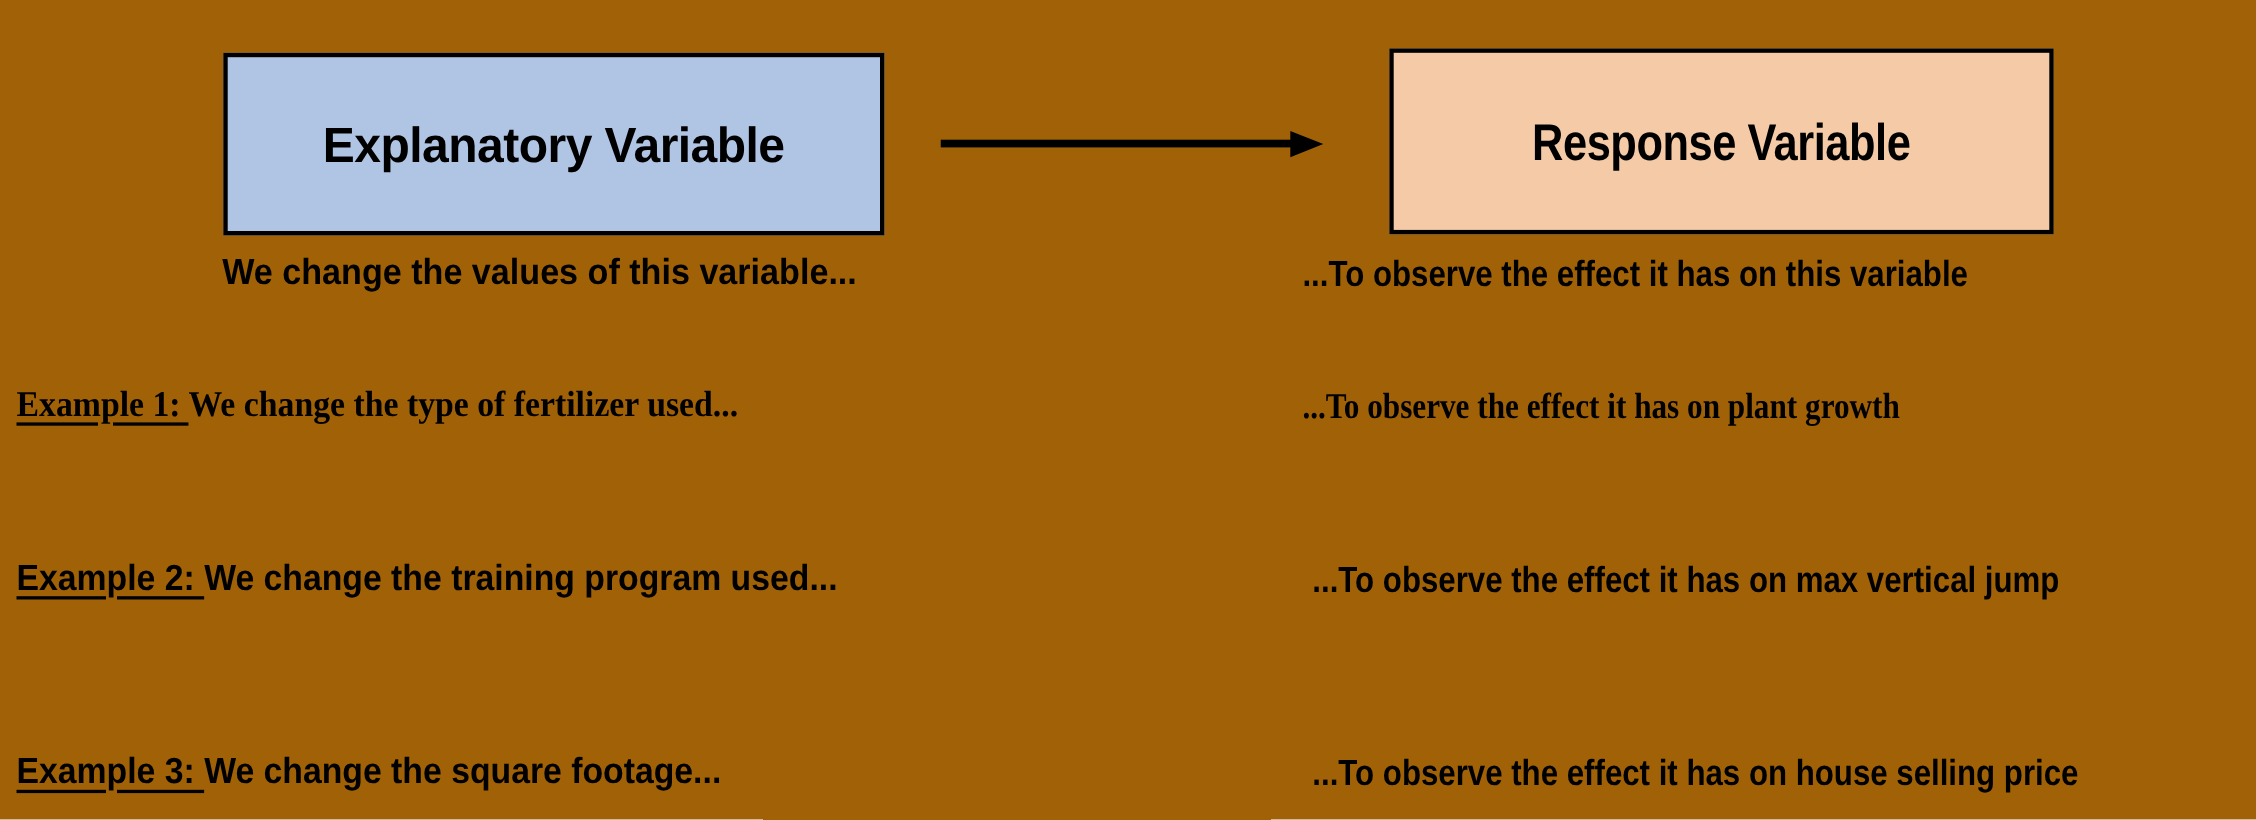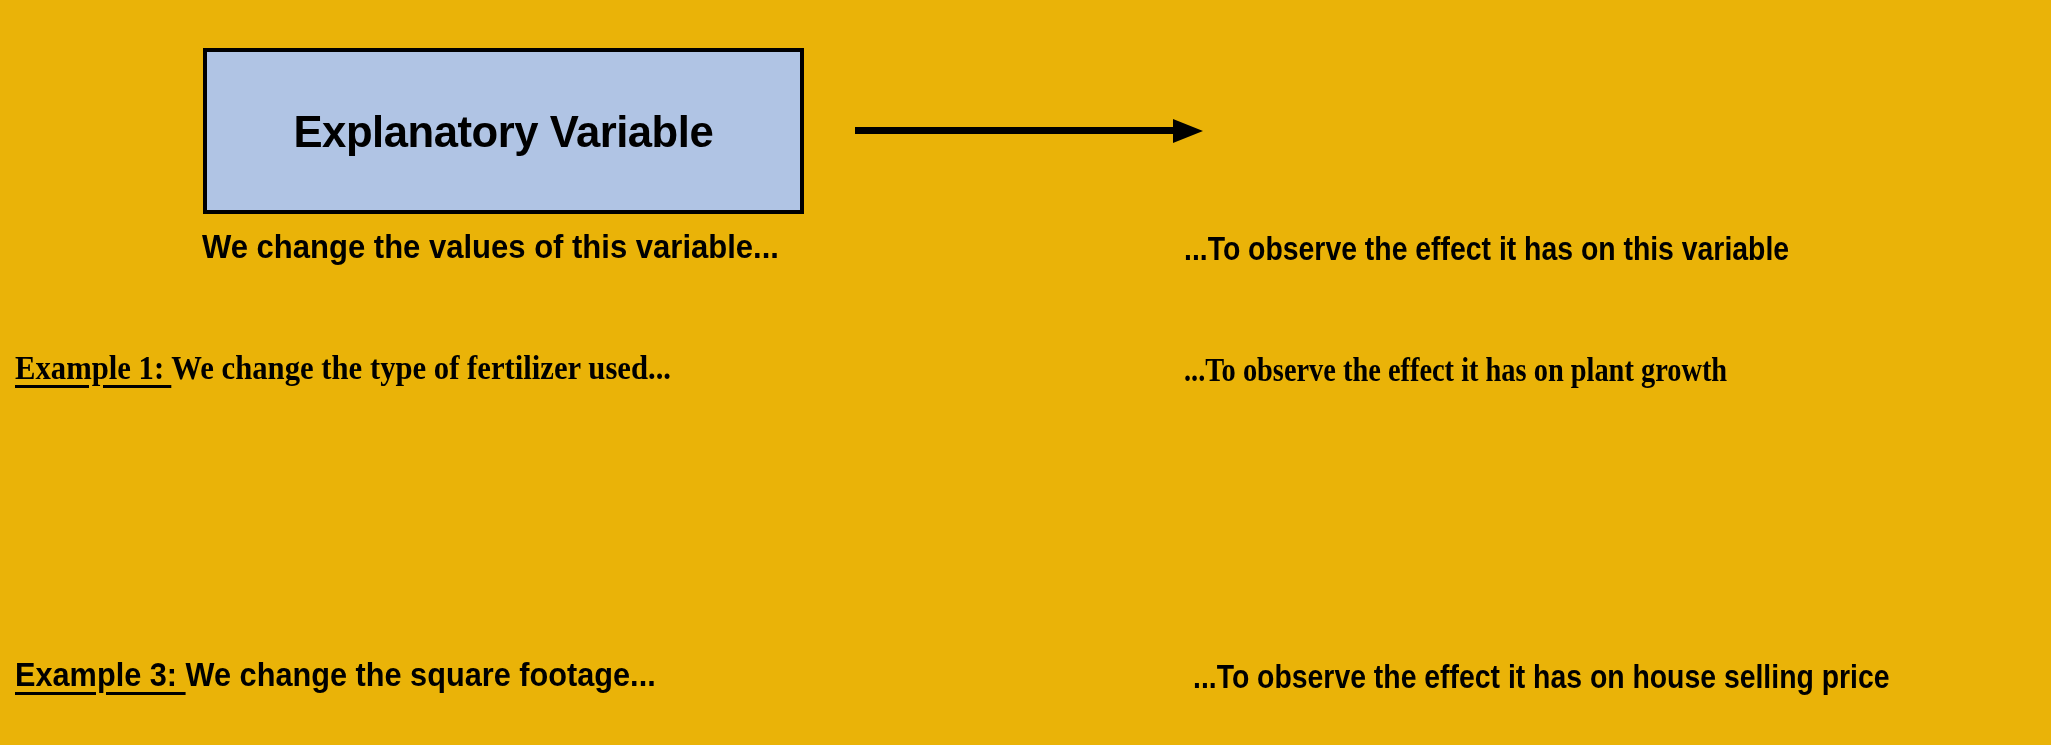--- a/index.html
+++ b/index.html
@@ -4,21 +4,21 @@
 <style>
   html, body {
     margin: 0;
     padding: 0;
     background: #ffffff;
   }
   #canvas {
     position: relative;
     width: 2051px;
     height: 745px;
-    background: #eab308;
+    background: #a16207;
     overflow: hidden;
     font-family: "Liberation Sans", sans-serif;
     color: #000000;
   }
 
   
   .var-box {
     position: absolute;
     box-sizing: border-box;
     border: 4px solid #000000;
@@ -90,21 +90,21 @@
 
   
   .example-row {
     position: absolute;
     left: 0;
     width: 2051px;
     height: 46px;
   }
   #example-row-1 { top: 352px; font-family: Liberation Serif, serif; }
   #example-row-2 { top: 508px; }
-  #example-row-3 { top: 658px; }
+  #example-row-3 { top: 684px; }
 
   .example-left {
     position: absolute;
     left: 15px;
     top: 0;
     font-size: 33px;
     font-weight: bold;
     line-height: 1;
     white-space: nowrap;
     transform: scaleX(0.93);
@@ -138,32 +138,41 @@
     <span class="var-box-label">Explanatory Variable</span>
   </div>
 
   <div id="flow-arrow">
     <svg width="350" height="48" viewBox="0 0 350 48">
       <rect x="0" y="19" width="325" height="7" fill="#000000"></rect>
       <polygon points="318,11 348,23 318,35" fill="#000000"></polygon>
     </svg>
   </div>
 
+  <div class="var-box" id="response-box">
+    <span class="var-box-label">Response Variable</span>
+  </div>
 
   <div class="caption" id="explanatory-caption">We change the values of this variable...</div>
 
   <div class="caption" id="response-caption">...To observe the effect it has on this variable</div>
 
   <div class="example-row" id="example-row-1">
     <div class="example-left">
       <span class="example-tag">Example 1: </span><span>We change the type of fertilizer used...</span>
     </div>
     <div class="example-right" id="example-right-1">...To observe the effect it has on plant growth</div>
   </div>
 
+  <div class="example-row" id="example-row-2">
+    <div class="example-left">
+      <span class="example-tag">Example 2: </span><span>We change the training program used...</span>
+    </div>
+    <div class="example-right" id="example-right-2">...To observe the effect it has on max vertical jump</div>
+  </div>
 
   <div class="example-row" id="example-row-3">
     <div class="example-left">
       <span class="example-tag">Example 3: </span><span>We change the square footage...</span>
     </div>
     <div class="example-right" id="example-right-3">...To observe the effect it has on house selling price</div>
   </div>
 
 </div>
 

